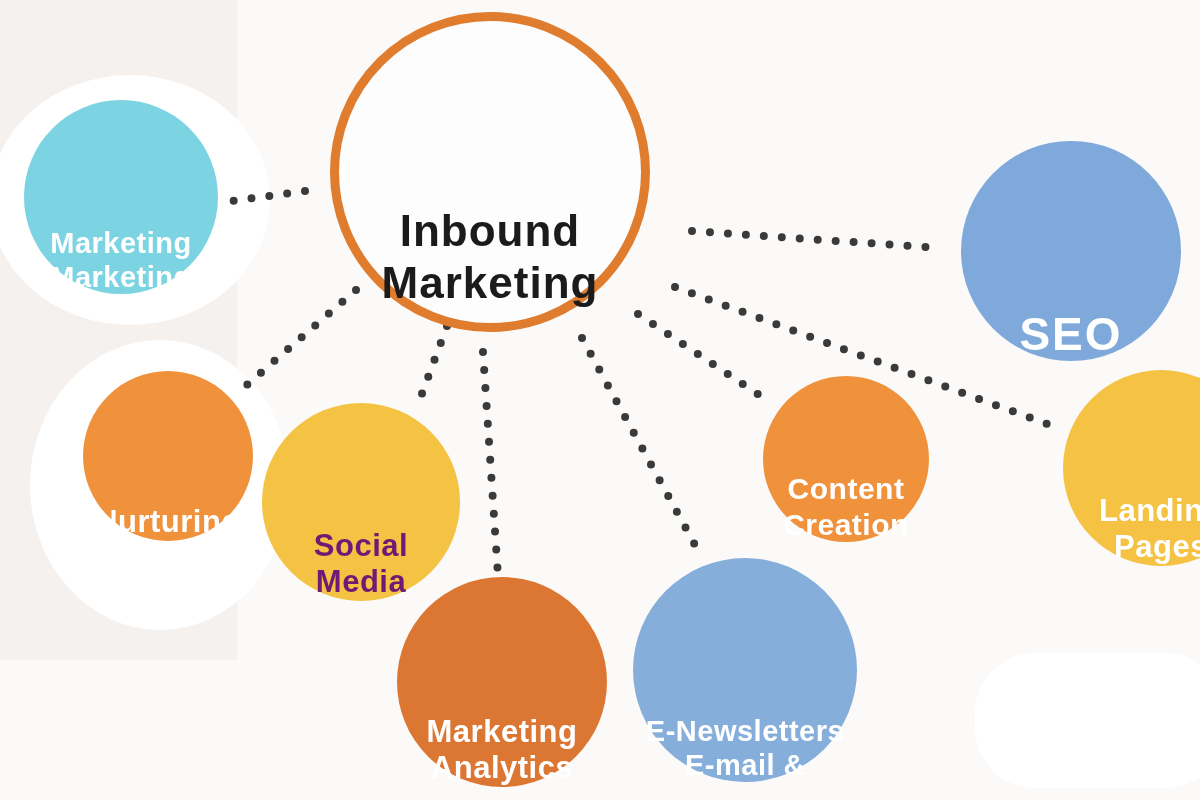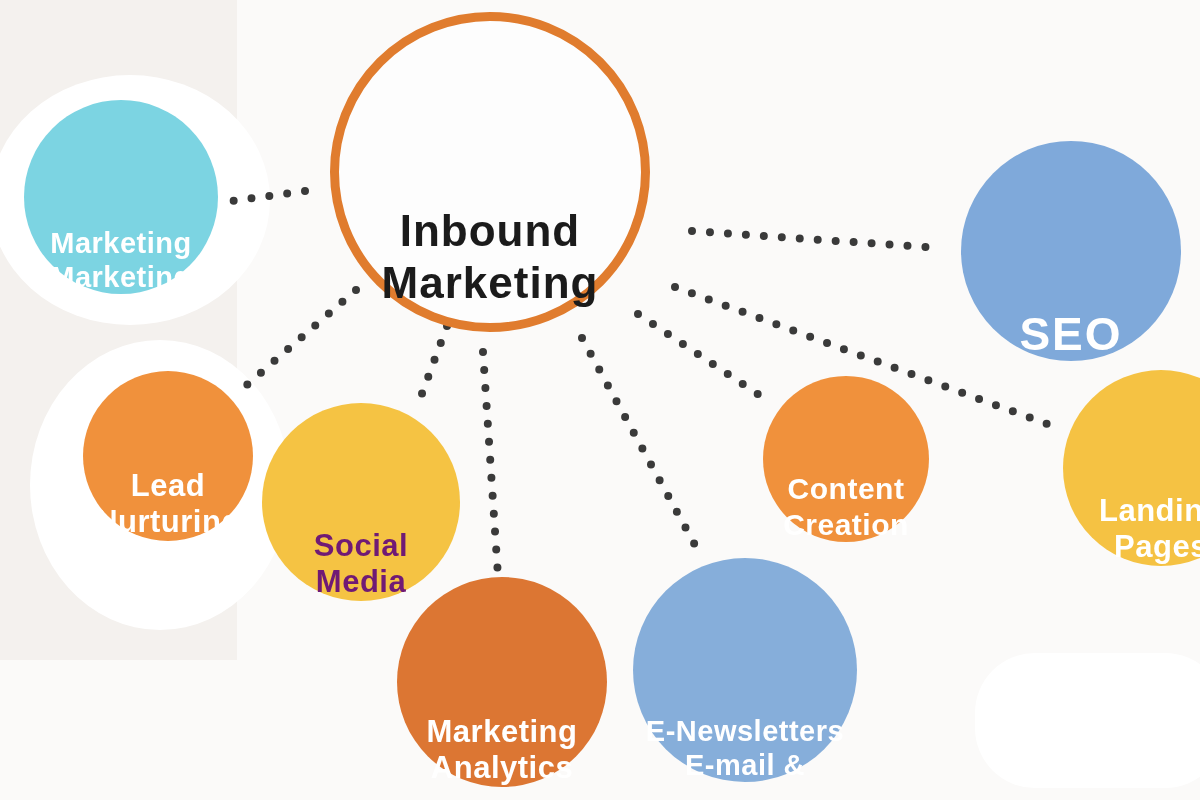--- a/index.html
+++ b/index.html
@@ -59,21 +59,20 @@
   </div>
 
   <div class="node node-seo" style="left: 961px; top: 141px; height: 220px; width: 220px; font-size: 46px; background: rgb(127, 169, 218); color: rgb(255, 255, 255);">
     <div class="label">
       <span>SEO</span>
     </div>
   </div>
 
   <div class="node" style="left: 83px; top: 371px; height: 170px; width: 170px; font-size: 31px; background: rgb(240, 145, 60); color: rgb(255, 255, 255);">
     <div class="label">
-      <span>Lead</span>
       <span>Nurturing</span>
     </div>
   </div>
 
   <div class="node" style="left: 262px; top: 403px; height: 198px; width: 198px; font-size: 31px; background: rgb(245, 195, 67); color: #701a75;">
     <div class="label">
       <span>Social</span>
       <span>Media</span>
     </div>
   </div>

